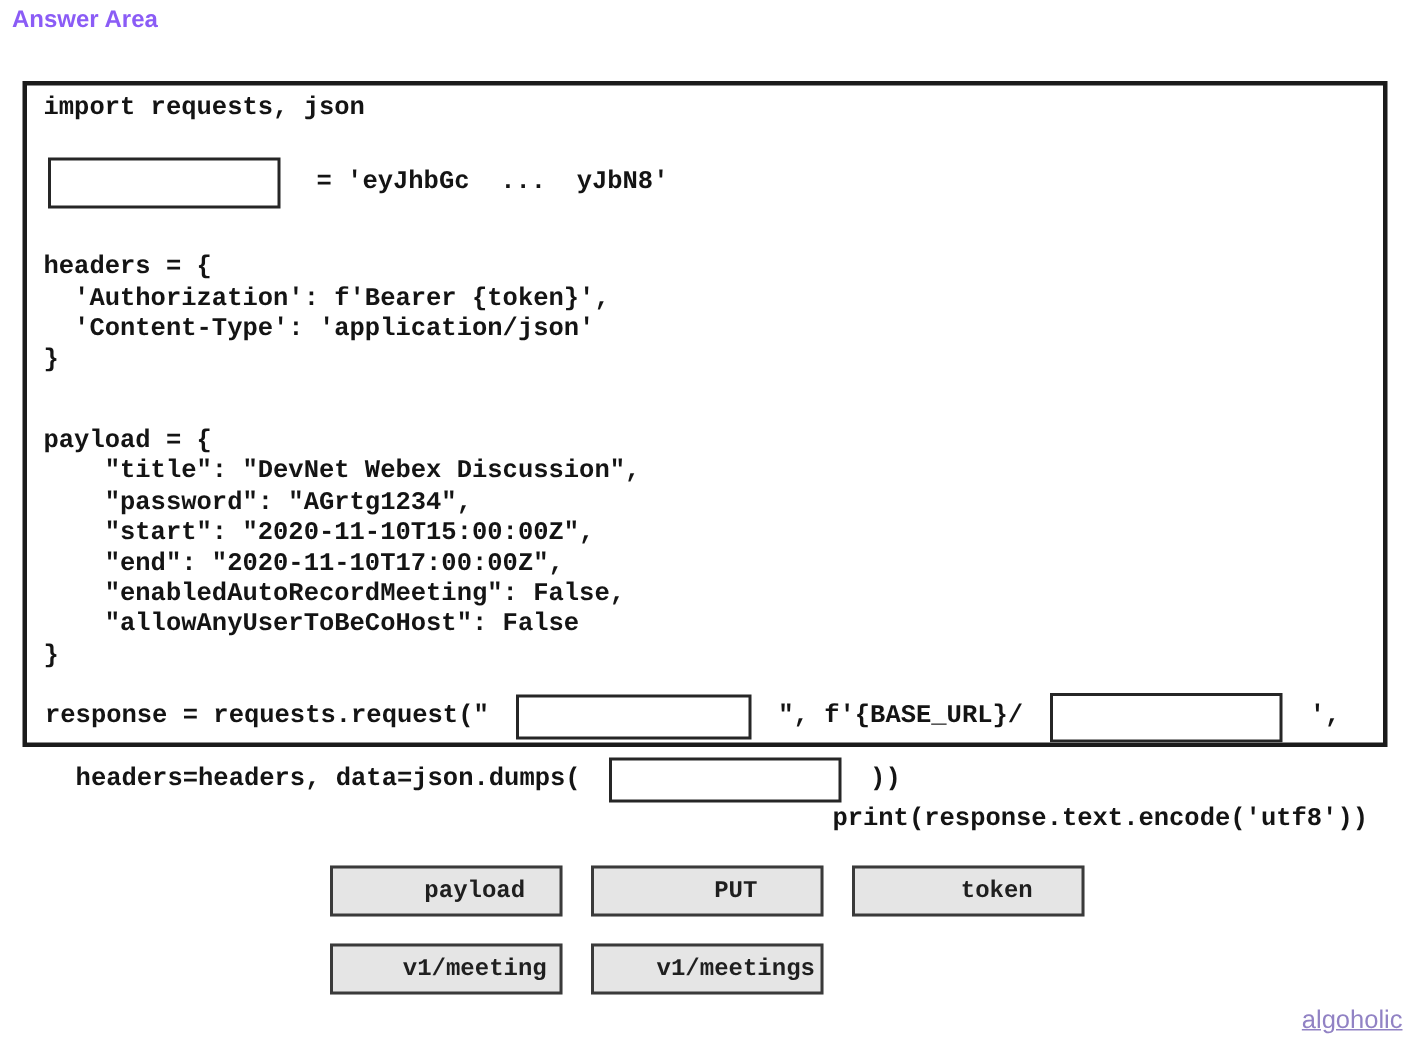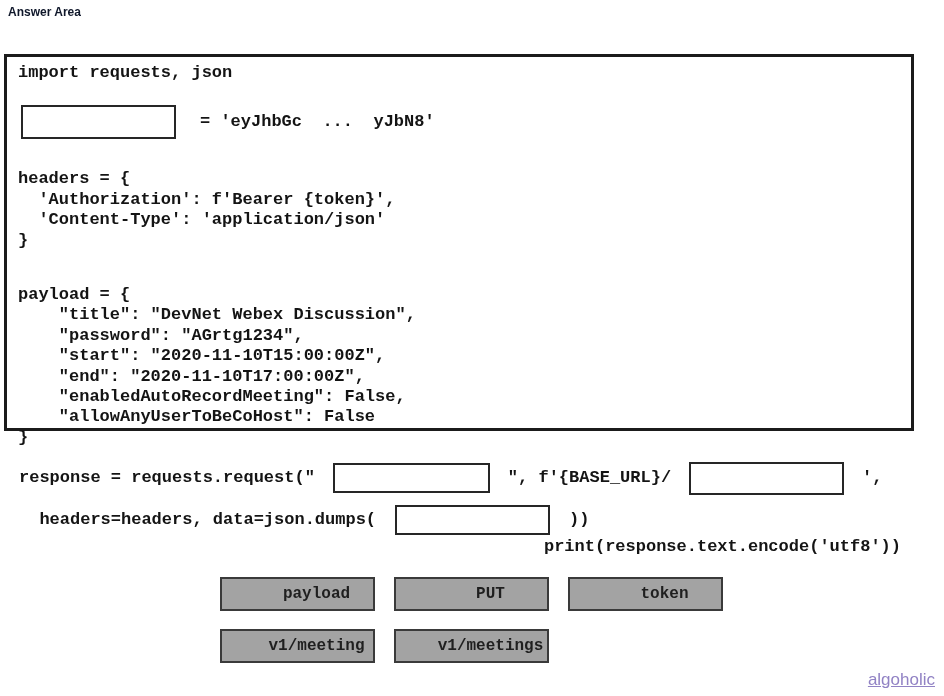--- a/index.html
+++ b/index.html
@@ -5,25 +5,25 @@
   * { margin: 0; padding: 0; box-sizing: border-box; }
   html, body { background: #ffffff; }
   body {
     width: 944px; height: 696px;
     position: relative;
     font-family: "Liberation Sans", sans-serif;
     overflow: hidden;
   }
   .page-title {
     position: absolute; left: 8px; top: 5px;
-    font-size: 12px; font-weight: bold; color: #0f172a;
+    font-size: 16px; font-weight: bold; color: #8b5cf6;
   }
   .main-box {
-    position: absolute; left: 4px; top: 54px;
-    width: 910px; height: 377px;
+    position: absolute; left: 15px; top: 54px;
+    width: 910px; height: 444px;
     border: 3px solid #1b1b1b;
     background: #ffffff;
     padding: 6px 10px 0 11px;
   }
   .code, .code-line, .code-block {
     font-family: "Liberation Mono", monospace;
     font-weight: bold;
     font-size: 17px;
     line-height: 20.4px;
     color: #141414;
@@ -59,21 +59,21 @@
   .print-line { margin-top: 0px; text-align: right; }
   .options-grid {
     position: absolute; left: 220px; top: 577px;
     display: grid;
     grid-template-columns: repeat(3, 155px);
     grid-auto-rows: 34px;
     gap: 18px 19px;
   }
   .option-btn {
     border: 2px solid #3a3a3a;
-    background: #a3a3a3;
+    background: #e5e5e5;
     display: flex; align-items: center; justify-content: center;
     font-family: "Liberation Mono", monospace;
     font-weight: bold;
     font-size: 16px;
     color: #1f1f1f;
     cursor: pointer;
     padding-left: 38px;
   }
   .watermark {
     position: absolute; right: 9px; bottom: 6px;

